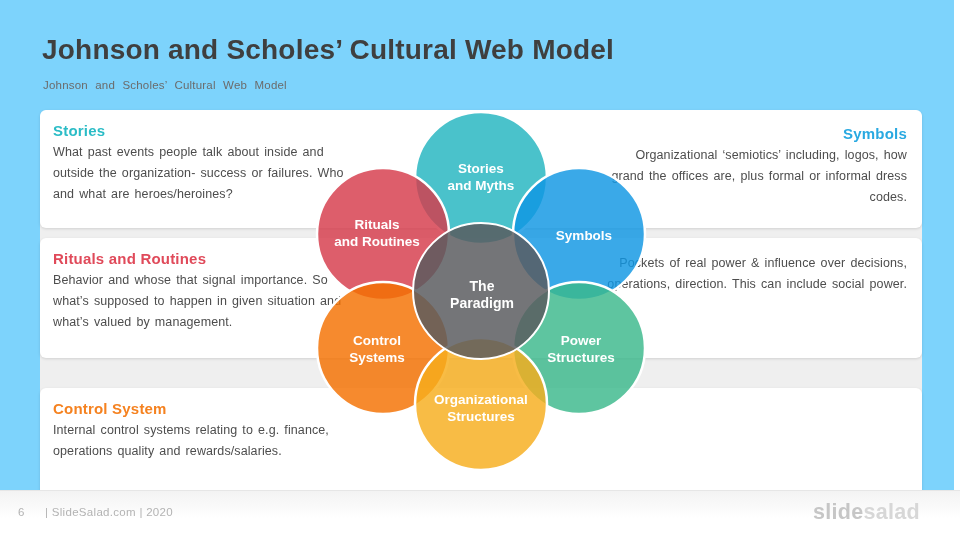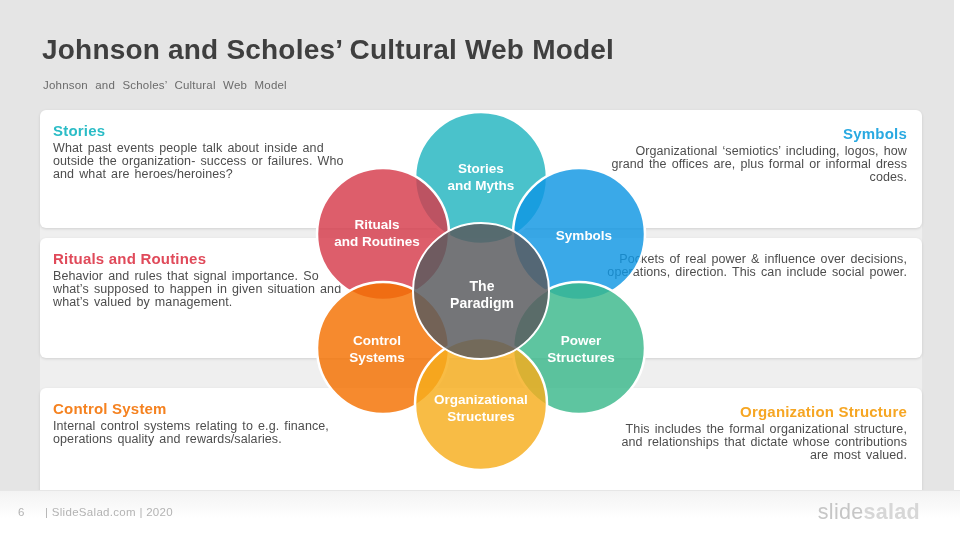--- a/index.html
+++ b/index.html
@@ -1,21 +1,21 @@
 <!DOCTYPE html>
 <html><head>
 <meta charset="utf-8">
 <style>
   html,body{margin:0;padding:0;}
   body{
     width:960px;height:540px;overflow:hidden;background:#ffffff;
     font-family:"Liberation Sans","DejaVu Sans",sans-serif;
     -webkit-font-smoothing:antialiased;
   }
-  .slide{position:relative;width:954px;height:540px;background:#e5e5e5;}
+  .slide{position:relative;width:954px;height:540px;background:#7dd3fc;}
 
   
   .title{
     position:absolute;left:42px;top:34px;width:880px;
     font-size:28px;font-weight:bold;color:#3f3f3f;letter-spacing:.2px;
   }
   .subtitle{
     position:absolute;left:43px;top:79px;width:700px;
     font-size:11.5px;color:#6b6b6b;word-spacing:4px;letter-spacing:.2px;
   }
@@ -33,42 +33,42 @@
   }
   .band-1{top:110px;height:118px;}
   .band-2{top:238px;height:120px;}
   .band-3{top:388px;height:121px;}
 
   .card{position:absolute;top:0;height:100%;box-sizing:border-box;}
   .card-left{left:0;width:310px;padding:12px 0 0 13px;text-align:left;}
   .card-right{right:0;width:320px;padding:15px 15px 0 0;text-align:right;}
   .card-heading{font-size:15px;font-weight:bold;margin:0 0 3px 0;letter-spacing:.2px;}
   .card-body{
-    font-size:12.5px;line-height:13px;color:#4d4d4d;margin:0;
+    font-size:12.5px;line-height:21px;color:#4d4d4d;margin:0;
     word-spacing:1.5px;letter-spacing:.1px;
   }
 
   
   .diagram{position:absolute;left:0;top:0;pointer-events:none;}
   .petal-label{
     font-family:"Liberation Sans","DejaVu Sans",sans-serif;
     font-size:13.5px;font-weight:bold;fill:#ffffff;text-anchor:middle;
   }
   .paradigm-label{font-size:14px;}
 
   
   .footer{
     position:absolute;left:0;top:490px;width:960px;height:50px;
     border-top:1px solid #e6e6e6;
     background:linear-gradient(#f3f3f3,#ffffff 55%);
   }
   .page-number{position:absolute;left:18px;top:15px;font-size:11.5px;color:#b3b3b3;}
   .footer-credit{position:absolute;left:45px;top:15px;font-size:11.5px;color:#b3b3b3;letter-spacing:.3px;text-align:center;}
   .logo{position:absolute;right:40px;top:9px;font-size:21.5px;letter-spacing:.3px;}
-  .logo-strong{font-weight:normal;color:#c6c6c6;}
+  .logo-strong{font-weight:bold;color:#c6c6c6;}
   .logo-light{font-weight:bold;color:#d7d7d7;}
 </style>
 </head>
 <body>
 
 <div class="slide">
 
   <div class="title">Johnson and Scholes’ Cultural Web Model</div>
   <div class="subtitle">Johnson and Scholes’ Cultural Web Model</div>
 
@@ -81,35 +81,31 @@
     </div>
     <div class="card card-right">
       <p class="card-heading" style="color: rgb(41, 169, 225);">Symbols</p>
       <p class="card-body">Organizational ‘semiotics’ including, logos, how grand the offices are, plus formal or informal dress codes.</p>
     </div>
   </div>
 
   <div class="band band-2">
     <div class="card card-left">
       <p class="card-heading" style="color: rgb(224, 74, 90);">Rituals and Routines</p>
-      <p class="card-body">Behavior and rules that signal importance. So what’s supposed to happen in given situation and what’s valued by management.</p>
+      <p class="card-body">Behavior and whose that signal importance. So what’s supposed to happen in given situation and what’s valued by management.</p>
     </div>
     <div class="card card-right">
       <p class="card-body">Pockets of real power &amp; influence over decisions, operations, direction. This can include social power.</p>
     </div>
   </div>
 
   <div class="band band-3">
     <div class="card card-left">
       <p class="card-heading" style="color: rgb(245, 130, 32);">Control System</p>
       <p class="card-body">Internal control systems relating to e.g. finance, operations quality and rewards/salaries.</p>
-    </div>
-    <div class="card card-right">
-      <p class="card-heading" style="color: rgb(246, 166, 35);">Organization Structure</p>
-      <p class="card-body">This includes the formal organizational structure, and relationships that dictate whose contributions are most valued.</p>
     </div>
   </div>
 
   <svg class="diagram" width="960" height="540" viewBox="0 0 960 540">
 
     <circle cx="481" cy="178" r="66" fill-opacity="0.82" stroke="#ffffff" stroke-width="2.5" fill="#22b4bf"></circle>
     <circle cx="383" cy="234" r="66" fill-opacity="0.82" stroke="#ffffff" stroke-width="2.5" fill="#d53a4a"></circle>
     <circle cx="579" cy="234" r="66" fill-opacity="0.82" stroke="#ffffff" stroke-width="2.5" fill="#0f96e3"></circle>
     <circle cx="383" cy="348" r="66" fill-opacity="0.82" stroke="#ffffff" stroke-width="2.5" fill="#f47000"></circle>
     <circle cx="579" cy="348" r="66" fill-opacity="0.82" stroke="#ffffff" stroke-width="2.5" fill="#3ab88b"></circle>

